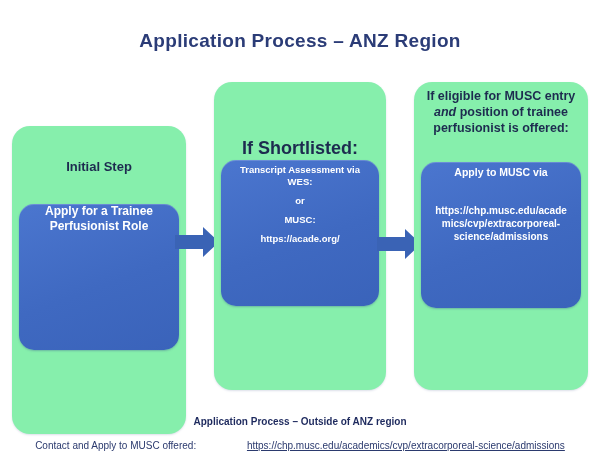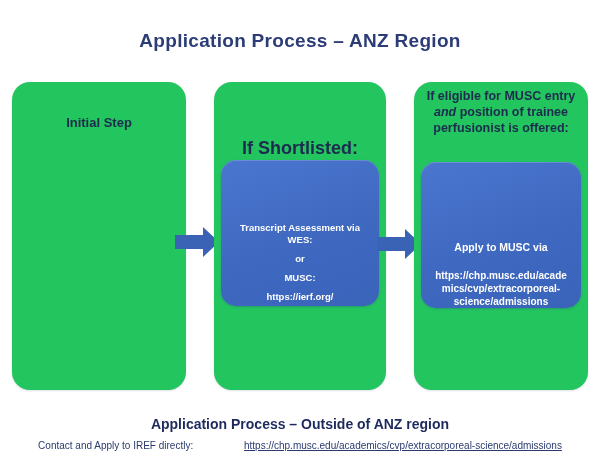--- a/index.html
+++ b/index.html
@@ -5,101 +5,105 @@
   html,body{margin:0;padding:0;background:#ffffff;}
   .canvas{
     position:relative;width:600px;height:472px;background:#ffffff;overflow:hidden;
     font-family:"Liberation Sans",sans-serif;
   }
   .title{
     position:absolute;top:30px;left:0;right:0;margin:0;
     text-align:center;font-size:19px;font-weight:600;color:#2b3c77;letter-spacing:.3px;
   }
   .panel{
-    position:absolute;top:82px;height:308px;background:#22c55e;border-radius:18px;
+    position:absolute;top:82px;height:308px;background:#86efac;border-radius:18px;
     box-shadow:0 1px 2px rgba(120,130,170,.25);
   }
-  .panel-1{left:12px;width:174px;}
+  .panel-1{left:12px;width:174px;margin-top:44px;}
   .panel-2{left:214px;width:172px;}
   .panel-3{left:414px;width:174px;}
   .panel-header{
     position:absolute;left:6px;right:6px;text-align:center;
     color:#1d2b4f;font-weight:700;
   }
   .panel-1 .panel-header{top:33px;font-size:13px;}
   .panel-2 .panel-header{top:56px;font-size:18px;}
   .panel-3 .panel-header{top:6px;font-size:12.5px;line-height:16px;}
   .panel-3 .panel-header em{font-weight:800;font-style:italic;}
   .bluebox{
     position:absolute;left:7px;right:7px;top:78px;height:146px;border-radius:15px;
     background:linear-gradient(160deg,#4b76cf 0%,#3f69c1 55%,#3a63ba 100%);
-    color:#ffffff;display:flex;flex-direction:column;align-items:center;justify-content:flex-end;
+    color:#ffffff;display:flex;flex-direction:column;align-items:center;justify-content:flex-start;
     text-align:center;box-shadow:inset 0 1px 0 rgba(255,255,255,.18), 0 1px 2px rgba(60,80,140,.35);
   }
   .panel-3 .bluebox{top:80px;}
   .box-main{font-size:12px;font-weight:600;line-height:15px;white-space:pre-line;}
   .box-para{font-size:9.5px;font-weight:600;line-height:12px;margin:3.5px 2px;white-space:pre-line;}
-  .box-line1{font-size:10.5px;font-weight:600;margin:11px 2px 16px 2px;}
-  .box-url{font-size:10px;font-weight:600;line-height:13px;margin:0 2px;white-space:pre-line;}
+  .box-line1{font-size:10.5px;font-weight:600;margin:4px 2px 16px 2px;}
+  .box-url{font-size:10px;font-weight:600;line-height:13px;margin:10px 2px;white-space:pre-line;}
   .arrow{position:absolute;width:44px;height:30px;}
   .arrow-1{left:175px;top:227px;}
   .arrow-2{left:377px;top:229px;}
   .arrow .bar{position:absolute;left:0;top:8px;width:28px;height:14px;background:#3a63b5;}
   .arrow .head{
     position:absolute;left:28px;top:0;width:0;height:0;
     border-top:15px solid transparent;border-bottom:15px solid transparent;border-left:16px solid #3a63b5;
   }
   .footer-heading{
     position:absolute;top:416px;left:0;right:0;text-align:center;
-    font-size:14px;font-weight:700;color:#1e2a5e;
+    font-size:10px;font-weight:700;color:#1e2a5e;
   }
   .footer-contact{
     position:absolute;top:440px;left:0;right:0;text-align:center;
     font-size:10px;color:#2b3a6e;
   }
   .footer-contact a{color:#2b3a6e;text-decoration:underline;cursor:pointer;padding-left:48px;}
 </style>
 </head>
 <body>
 
 <div class="canvas">
 
   <h1 class="title">Application Process – ANZ Region</h1>
 
   <div class="panel panel-1">
     <div class="panel-header">Initial Step</div>
+    <div class="bluebox">
+      <div class="box-main">Apply for a Trainee
+Perfusionist Role</div>
+    </div>
   </div>
 
   <div class="arrow arrow-1">
     <span class="bar"></span>
     <span class="head"></span>
   </div>
 
   <div class="panel panel-2">
     <div class="panel-header">If Shortlisted:</div>
     <div class="bluebox">
       <div class="box-para">Transcript Assessment via
 WES:</div>
       <div class="box-para">or</div>
       <div class="box-para">MUSC:</div>
-      <div class="box-para">https://ierf.org/</div>
+      <div class="box-para">https://acade.org/</div>
     </div>
   </div>
 
   <div class="arrow arrow-2">
     <span class="bar"></span>
     <span class="head"></span>
   </div>
 
   <div class="panel panel-3">
     <div class="panel-header"><span>If eligible for MUSC entry </span><em>and</em><span> position of trainee perfusionist is offered:</span></div>
     <div class="bluebox">
       <div class="box-line1">Apply to MUSC via</div>
       <div class="box-url">https://chp.musc.edu/acade
 mics/cvp/extracorporeal-
 science/admissions</div>
     </div>
   </div>
 
   <div class="footer-heading">Application Process – Outside of ANZ region</div>
-  <div class="footer-contact"><span>Contact and Apply to IREF directly: </span><a>https://chp.musc.edu/academics/cvp/extracorporeal-science/admissions</a></div>
+  <div class="footer-contact"><span>Contact and Apply to MUSC offered: </span><a>https://chp.musc.edu/academics/cvp/extracorporeal-science/admissions</a></div>
 
 </div>
 
 </body></html>

